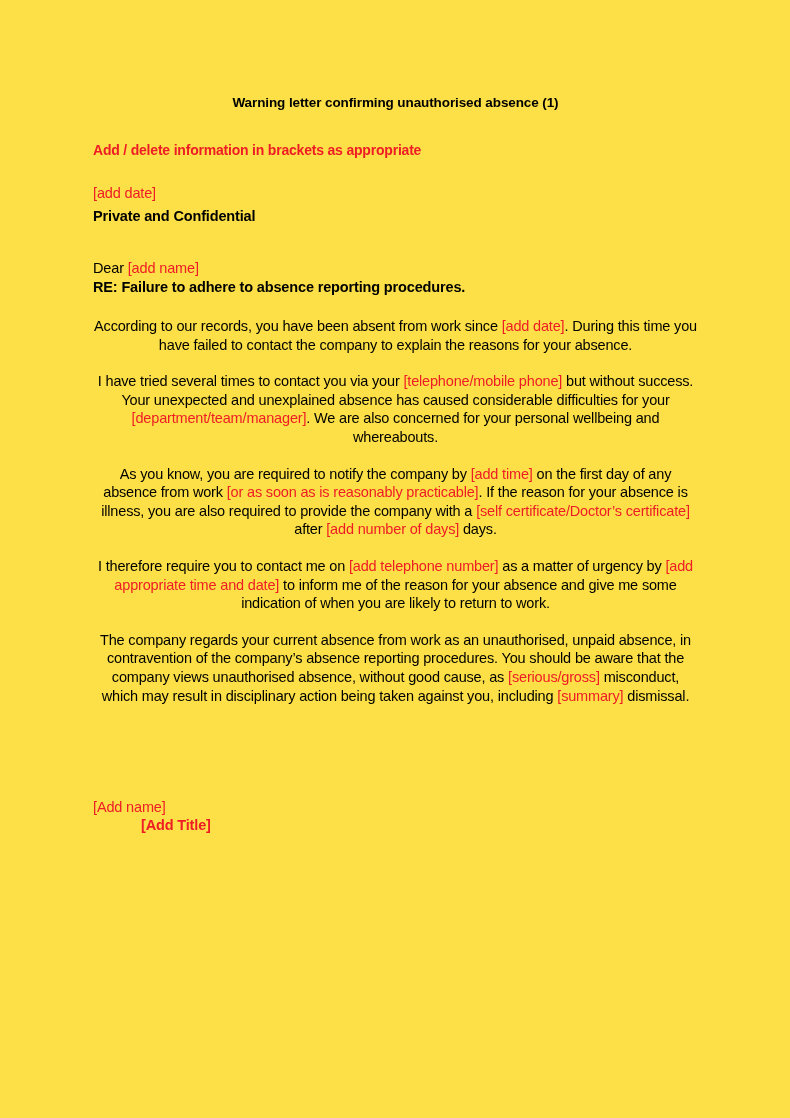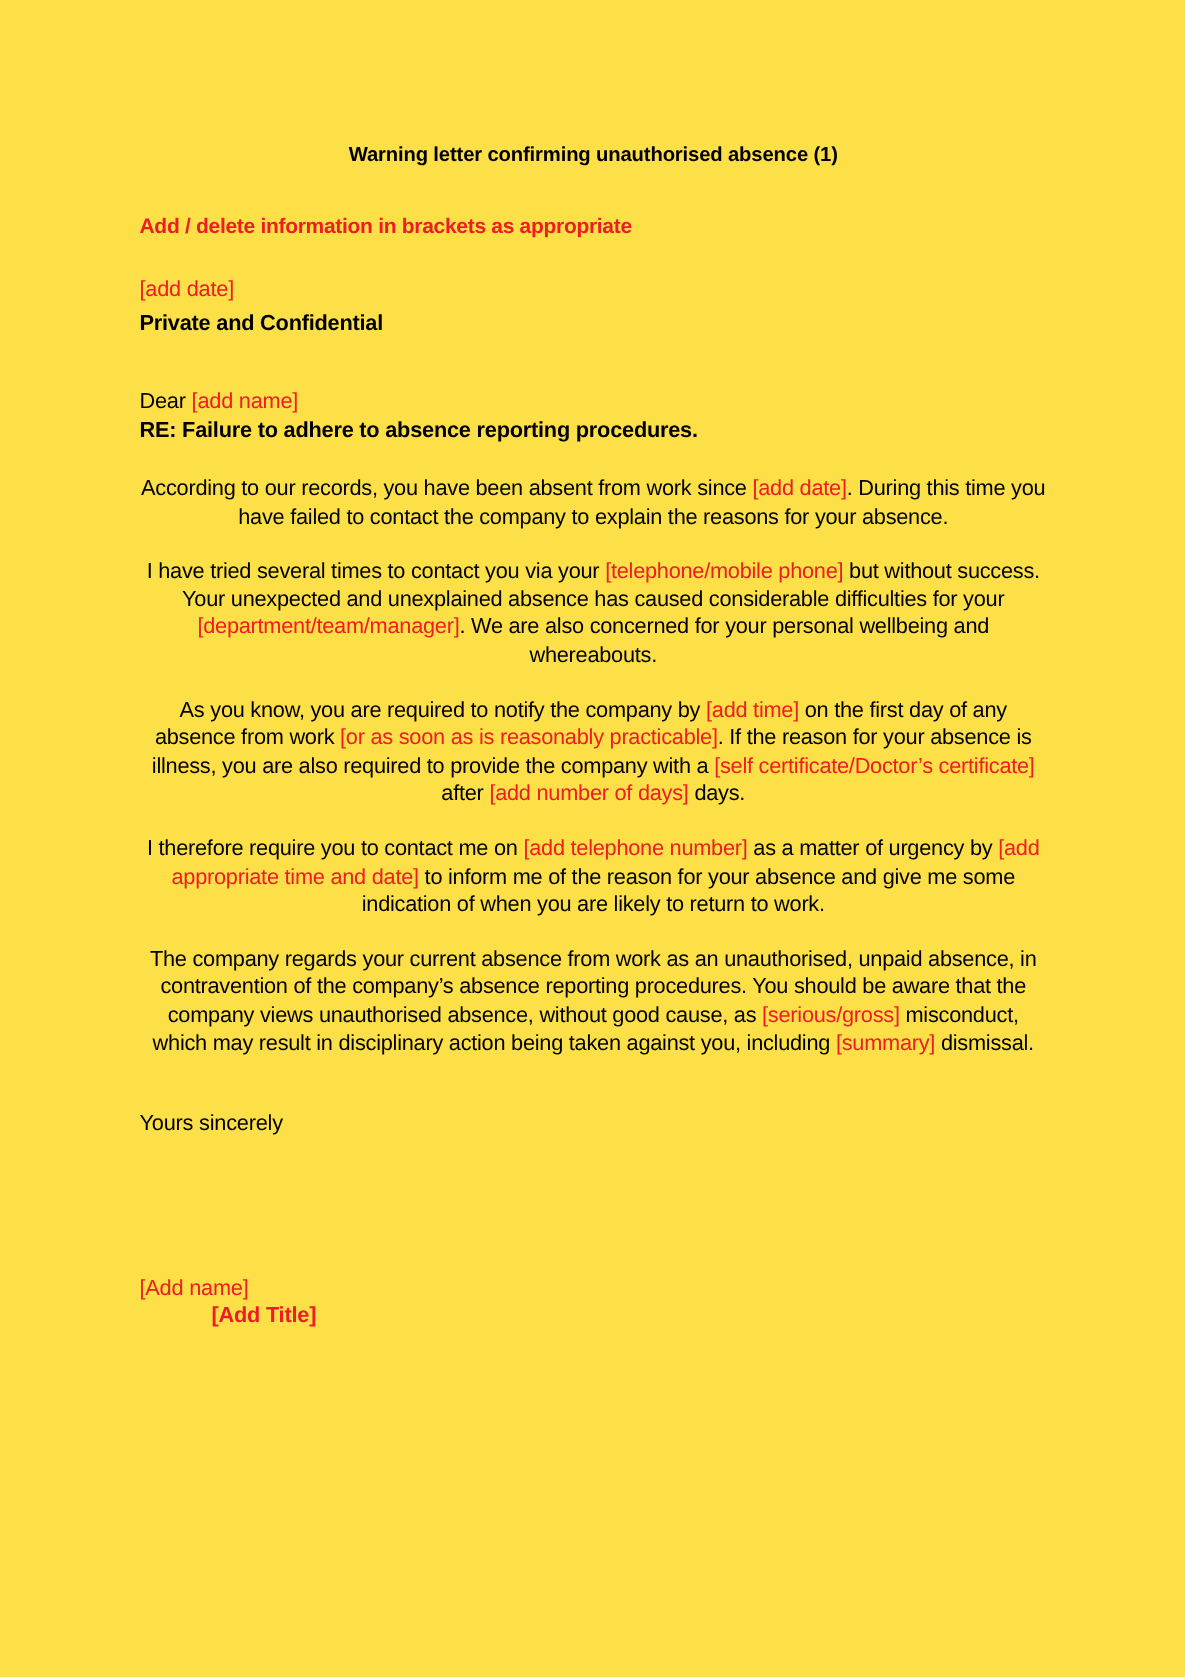--- a/index.html
+++ b/index.html
@@ -103,21 +103,20 @@
     <div class="line bold gap-20">RE: Failure to adhere to absence reporting procedures.</div>
 
     <div class="body-block">
         <p class="para"><span style="color: rgb(0, 0, 0);">According to our records, you have been absent from work since </span><span style="color: rgb(238, 28, 37);">[add date]</span><span style="color: rgb(0, 0, 0);">.  During this time you have failed to contact the company to explain the reasons for your absence.</span></p>
         <p class="para"><span style="color: rgb(0, 0, 0);">I have tried several times to contact you via your </span><span style="color: rgb(238, 28, 37);">[telephone/mobile phone]</span><span style="color: rgb(0, 0, 0);"> but without success.  Your unexpected and unexplained absence has caused considerable difficulties for your </span><span style="color: rgb(238, 28, 37);">[department/team/manager]</span><span style="color: rgb(0, 0, 0);">.  We are also concerned for your personal wellbeing and whereabouts.</span></p>
         <p class="para"><span style="color: rgb(0, 0, 0);">As you know, you are required to notify the company by </span><span style="color: rgb(238, 28, 37);">[add time]</span><span style="color: rgb(0, 0, 0);"> on the first day of any absence from work </span><span style="color: rgb(238, 28, 37);">[or as soon as is reasonably practicable]</span><span style="color: rgb(0, 0, 0);">.  If the reason for your absence is illness, you are also required to provide the company with a </span><span style="color: rgb(238, 28, 37);">[self certificate/Doctor’s certificate]</span><span style="color: rgb(0, 0, 0);"> after </span><span style="color: rgb(238, 28, 37);">[add number of days]</span><span style="color: rgb(0, 0, 0);"> days.</span></p>
         <p class="para"><span style="color: rgb(0, 0, 0);">I therefore require you to contact me on </span><span style="color: rgb(238, 28, 37);">[add telephone number]</span><span style="color: rgb(0, 0, 0);"> as a matter of urgency by </span><span style="color: rgb(238, 28, 37);">[add appropriate time and date]</span><span style="color: rgb(0, 0, 0);"> to inform me of the reason for your absence and give me some indication of when you are likely to return to work.</span></p>
         <p class="para"><span style="color: rgb(0, 0, 0);">The company regards your current absence from work as an unauthorised, unpaid absence, in contravention of the company’s absence reporting procedures.  You should be aware that the company views unauthorised absence, without good cause, as </span><span style="color: rgb(238, 28, 37);">[serious/gross]</span><span style="color: rgb(0, 0, 0);"> misconduct, which may result in disciplinary action being taken against you, including </span><span style="color: rgb(238, 28, 37);">[summary]</span><span style="color: rgb(0, 0, 0);"> dismissal.</span></p>
       </div>
 
-    <div class="closing">Yours sincerely</div>
 
     <div class="sig-block">
       <div class="sig-name">[Add name]</div>
       <div class="sig-title">[Add Title]</div>
     </div>
 
   </div>
 </div>
 
 </body></html>

